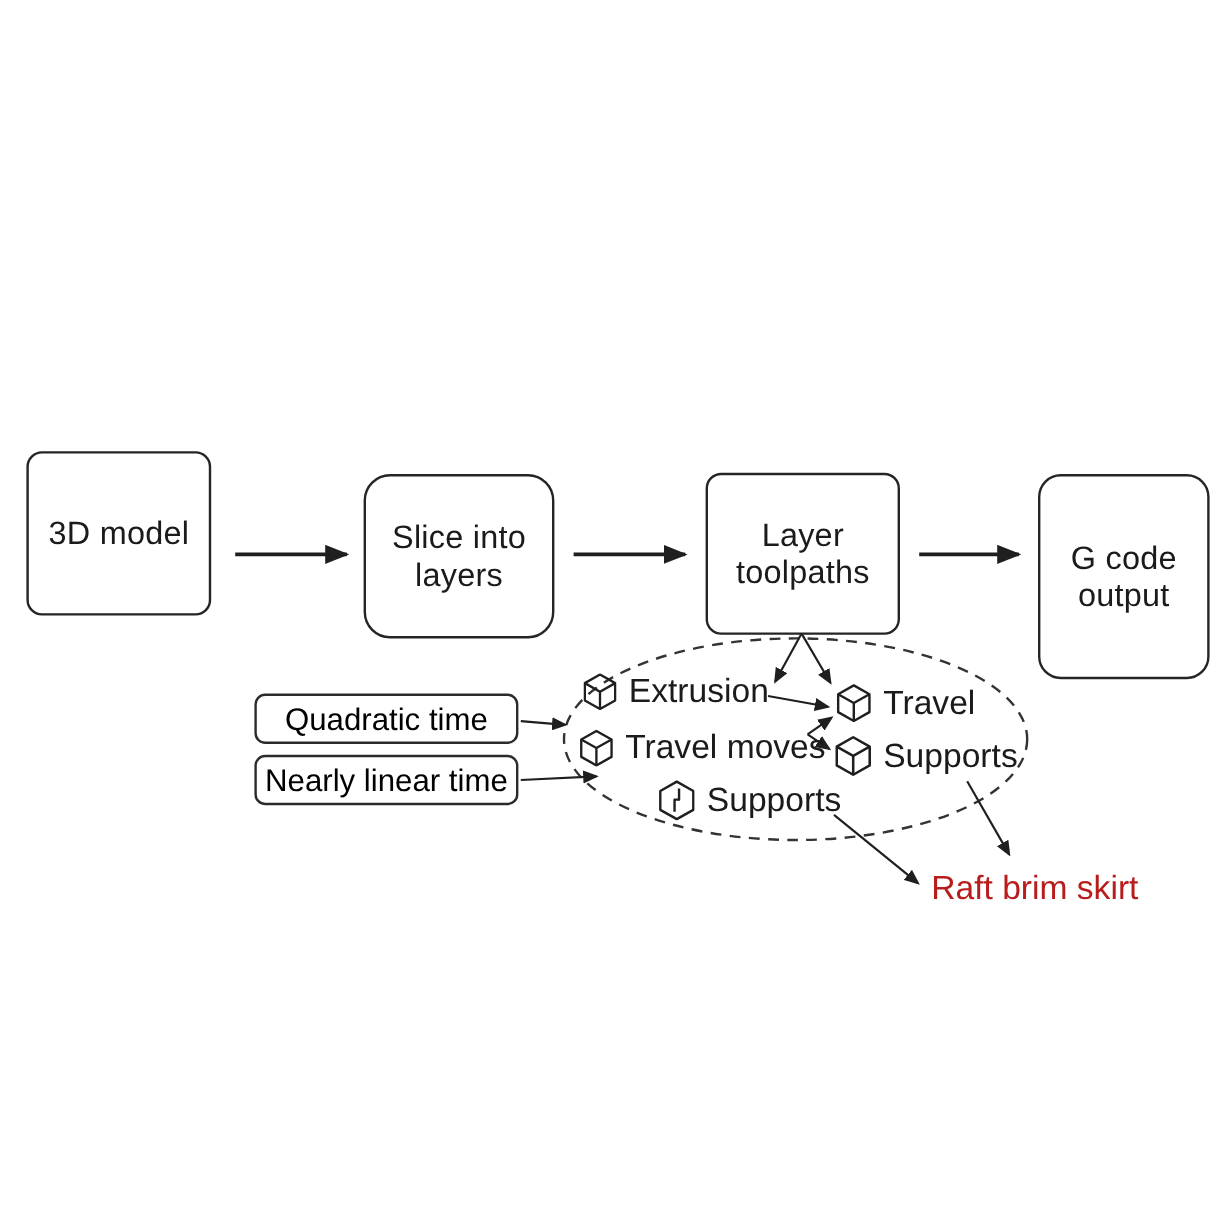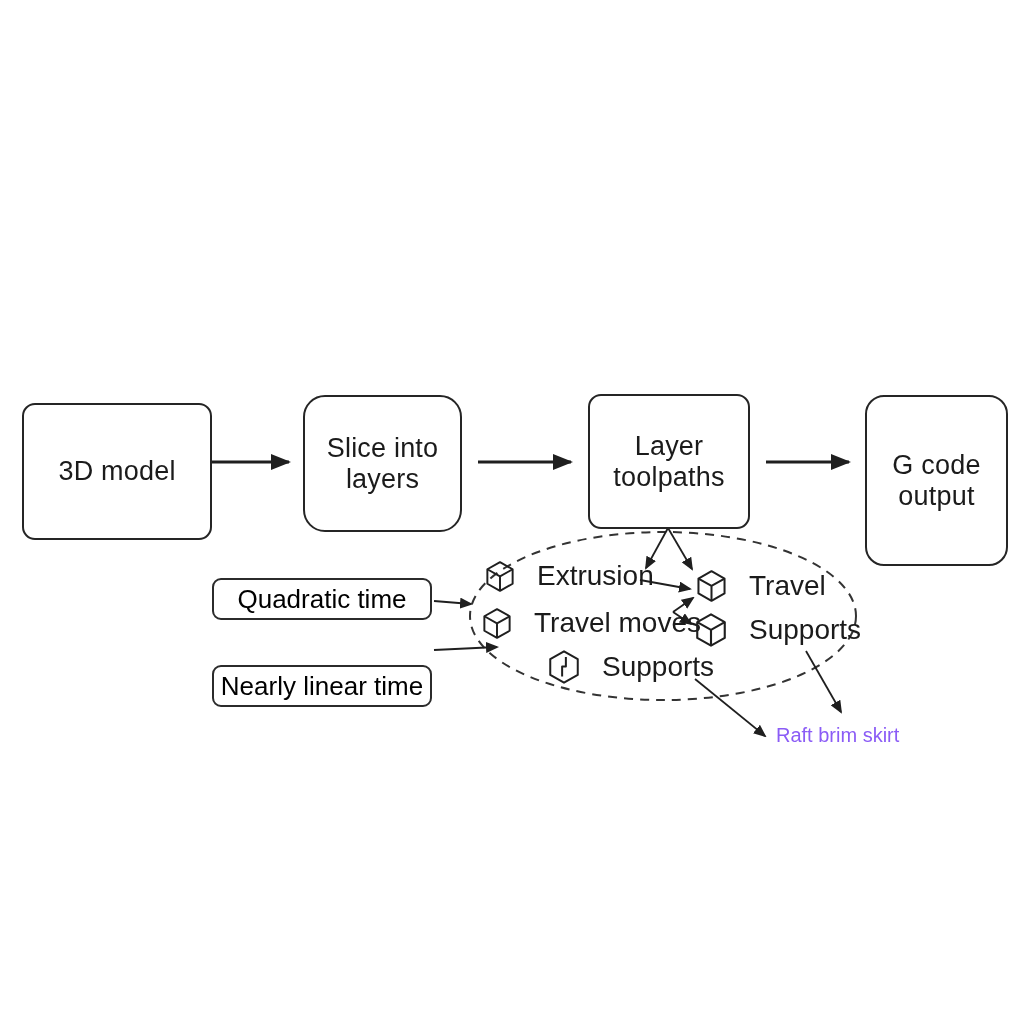--- a/index.html
+++ b/index.html
@@ -46,31 +46,31 @@
   }
   .time-box .box-label {
     font-size: 26px;
     color: #000000;
     white-space: nowrap;
   }
   .tp-item {
     position: absolute;
     display: flex;
     align-items: center;
-    gap: 23px;
+    gap: 10px;
   }
   .tp-item .tp-label {
     font-size: 28px;
     color: #1b1b1b;
     white-space: nowrap;
   }
   .free-label {
     position: absolute;
-    font-size: 20px;
-    color: #8b5cf6;
+    font-size: 28px;
+    color: #b91c1c;
     white-space: nowrap;
     text-align: right;
   }
   svg.overlay {
     position: absolute;
     left: 0;
     top: 0;
     pointer-events: none;
   }
   .icon-svg { display: block; }
@@ -104,40 +104,40 @@
     <line x1="673" y1="612" x2="693" y2="598" stroke="#1f1f1f" stroke-width="1.8" marker-end="url(#ah-small)"></line>
     <line x1="673" y1="612" x2="691" y2="624" stroke="#1f1f1f" stroke-width="1.8" marker-end="url(#ah-small)"></line>
 
     <line x1="434" y1="601" x2="471" y2="604" stroke="#1f1f1f" stroke-width="1.8" marker-end="url(#ah-small)"></line>
     <line x1="434" y1="650" x2="497" y2="647" stroke="#1f1f1f" stroke-width="1.8" marker-end="url(#ah-small)"></line>
 
     <line x1="695" y1="679" x2="765" y2="736" stroke="#1f1f1f" stroke-width="1.8" marker-end="url(#ah-small)"></line>
     <line x1="806" y1="651" x2="841" y2="712" stroke="#1f1f1f" stroke-width="1.8" marker-end="url(#ah-small)"></line>
   </svg>
 
-  <div class="flow-box" style="left:22px; top:403px; width:190px; height:137px;justify-content:center;">
+  <div class="flow-box" style="left:22px; top:376px; width:154px; height:137px;justify-content:center;">
     <span class="box-label">3D model</span>
   </div>
   <div class="flow-box" style="left:303px; top:395px; width:159px; height:137px;border-radius:22px;">
     <span class="box-label">Slice into
 layers</span>
   </div>
   <div class="flow-box" style="left:588px; top:394px; width:162px; height:135px;">
     <span class="box-label">Layer
 toolpaths</span>
   </div>
   <div class="flow-box" style="left:865px; top:395px; width:143px; height:171px;border-radius:19px;">
     <span class="box-label">G code
 output</span>
   </div>
 
   <div class="time-box" style="left:212px; top:578px; width:220px; height:42px;">
     <span class="box-label">Quadratic time</span>
   </div>
-  <div class="time-box" style="left:212px; top:629px; width:220px; height:42px;margin-top:36px;">
+  <div class="time-box" style="left:212px; top:629px; width:220px; height:42px;">
     <span class="box-label">Nearly linear time</span>
   </div>
 
   <div class="tp-item" style="left:486px; top:560px;">
     <svg class="icon-svg" width="28" height="31" viewBox="0 0 24 27">
       <path d="M12 1 L23 7.2 L23 19.8 L12 26 L1 19.8 L1 7.2 Z" fill="none" stroke="#1f1f1f" stroke-width="1.7" stroke-linejoin="round"></path>
       <path d="M1 7.2 L12 13.4 L23 7.2 M12 13.4 L12 26" fill="none" stroke="#1f1f1f" stroke-width="1.7" stroke-linejoin="round"></path>
     </svg>
     <span class="tp-label">Extrusion</span>
   </div>

